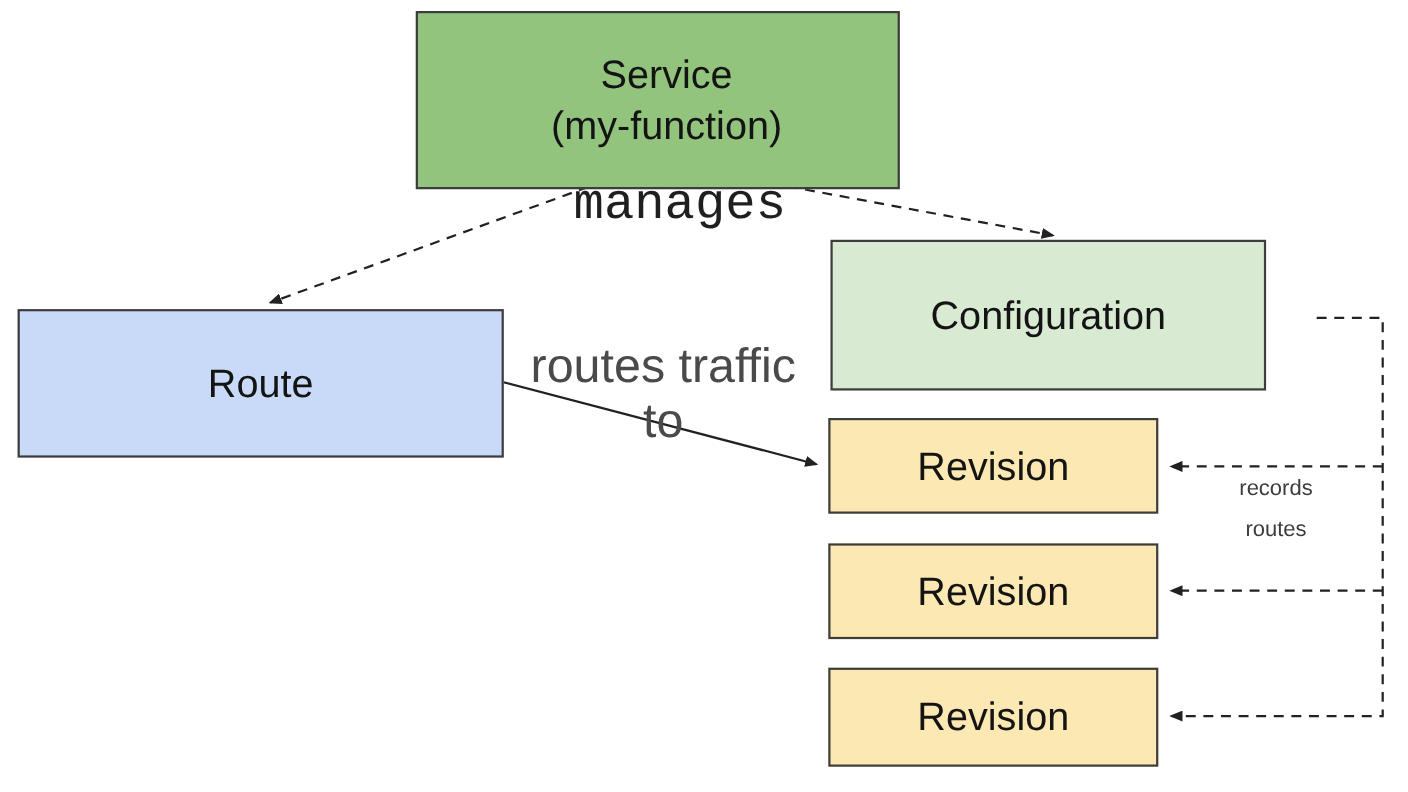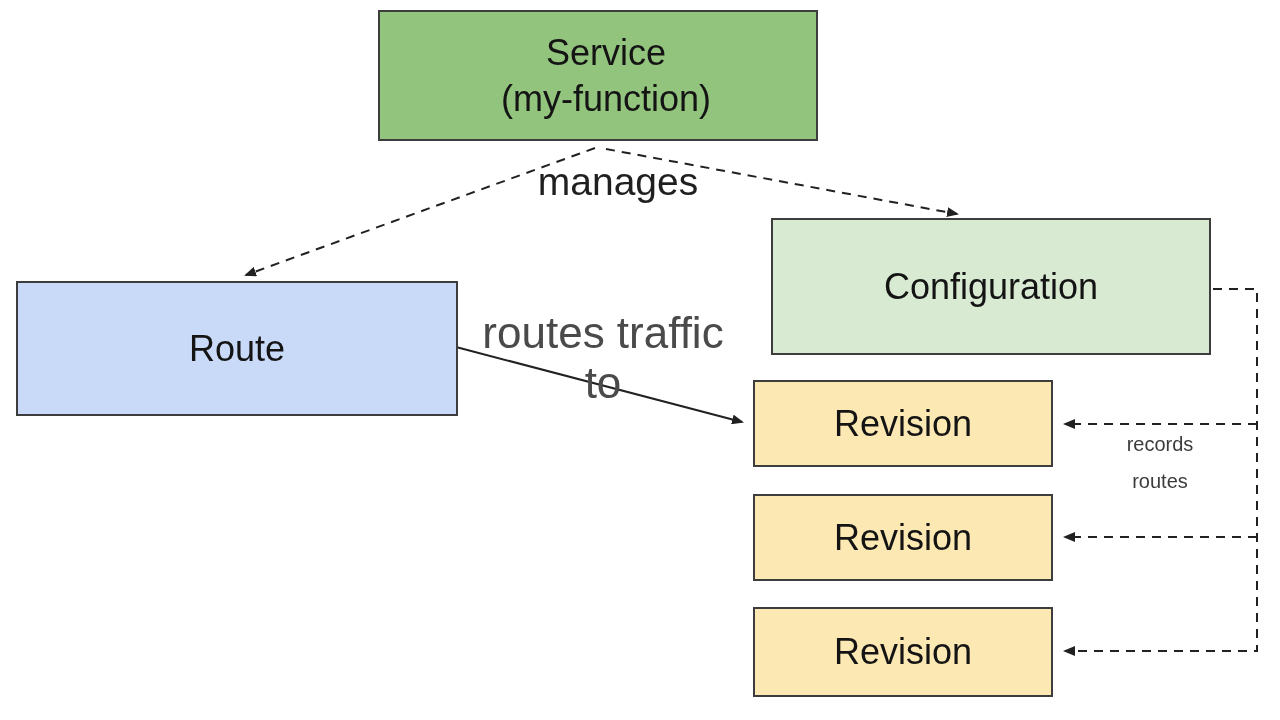--- a/index.html
+++ b/index.html
@@ -29,36 +29,37 @@
   .node-line {
     font-size: 36px;
     line-height: 46px;
     white-space: nowrap;
   }
   .node-line-lg {
     font-size: 36px;
     line-height: 46px;
     white-space: nowrap;
   }
-  #node-service        { left: 378px; top: 10px;  width: 440px; height: 131px; padding-left: 16px; }
+  #node-service        { left: 378px; top: 10px;  width: 440px; height: 162px; padding-left: 16px; }
   #node-route          { left: 16px;  top: 281px; width: 442px; height: 135px; }
-  #node-configuration  { left: 755px; top: 218px; width: 440px; height: 137px; margin-left: 16px; }
+  #node-configuration  { left: 755px; top: 218px; width: 396px; height: 137px; }
   #node-revision-1     { left: 753px; top: 380px; width: 300px; height: 87px; }
   #node-revision-2     { left: 753px; top: 494px; width: 300px; height: 87px; }
   #node-revision-3     { left: 753px; top: 607px; width: 300px; height: 90px; }
 
   .edge-label {
     position: absolute;
     text-align: center;
     color: #3c3c3c;
   }
   #label-manages {
     left: 498px; top: 160px; width: 240px;
-    font-size: 39px;
+    font-size: 46px;
     color: #1f1f1f;
+    font-family: Liberation Mono, monospace;
   }
   #label-routes {
     left: 458px; top: 308px; width: 290px;
     font-size: 44px;
     color: #4a4a4a;
   }
   #label-records {
     left: 1080px; top: 426px; width: 160px;
     font-size: 20px;
     line-height: 37px;

